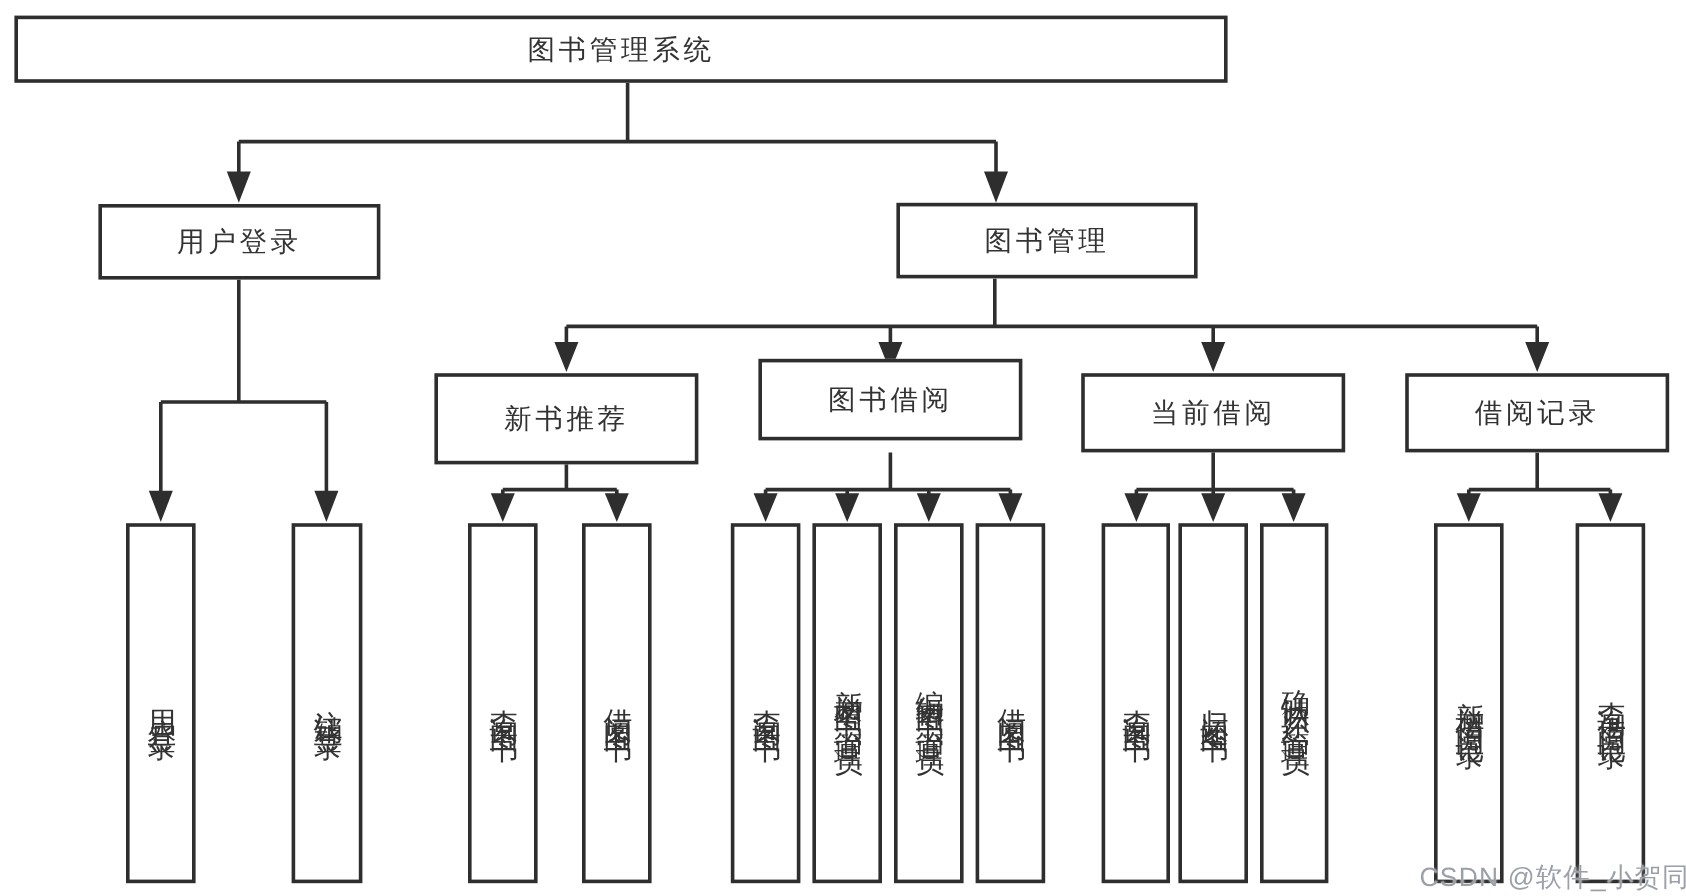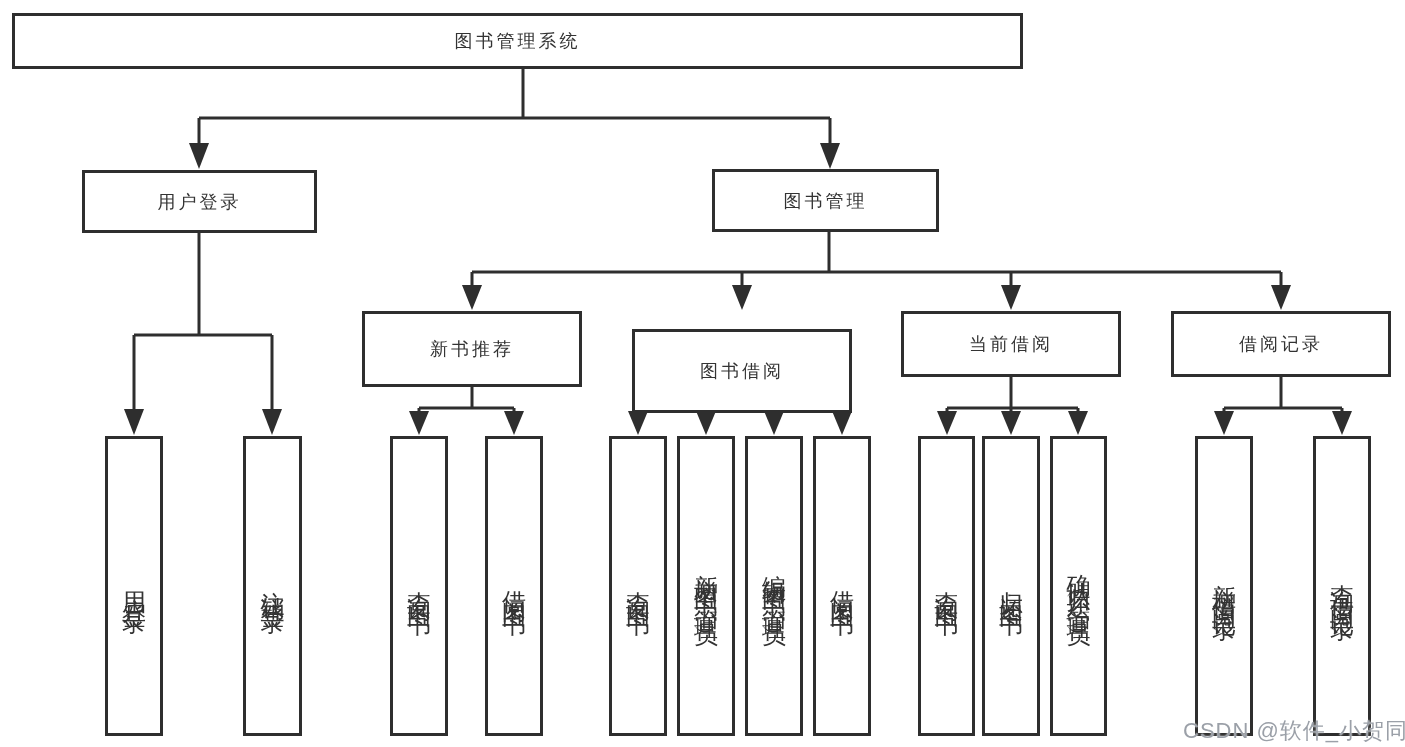--- a/index.html
+++ b/index.html
@@ -16,21 +16,21 @@
     position: absolute;
     box-sizing: border-box;
     border: 3px solid #2e2e2e;
     background: #ffffff;
     color: #333333;
     display: flex;
     align-items: center;
     justify-content: center;
     text-align: center;
   }
-  .h { font-size: 18px; letter-spacing: 3px; }
+  .h { font-size: 23px; letter-spacing: 3px; }
   .v {
     writing-mode: vertical-rl;
     font-size: 24px;
     letter-spacing: 7px;
     line-height: 1;
   }
   .watermark {
     position: absolute;
     left: 1183px;
     top: 716px;
@@ -82,24 +82,24 @@
       <polygon points="1001,411 1021,411 1011,435"></polygon>
       <polygon points="1068,411 1088,411 1078,435"></polygon>
       <polygon points="1214,411 1234,411 1224,435"></polygon>
       <polygon points="1332,411 1352,411 1342,435"></polygon>
     </g>
   </svg>
 
   <div class="box h" style="left:12px; top:13px; width:1011px; height:56px">图书管理系统</div>
 
   <div class="box h" style="left:82px; top:170px; width:235px; height:63px">用户登录</div>
-  <div class="box h" style="left:712px; top:169px; width:227px; height:63px">图书管理</div>
+  <div class="box h" style="left:747px; top:169px; width:251px; height:63px">图书管理</div>
 
   <div class="box h" style="left:362px; top:311px; width:220px; height:76px">新书推荐</div>
-  <div class="box h" style="left:632px; top:329px; width:220px; height:84px">图书借阅</div>
+  <div class="box h" style="left:632px; top:299px; width:220px; height:68px">图书借阅</div>
   <div class="box h" style="left:901px; top:311px; width:220px; height:66px">当前借阅</div>
   <div class="box h" style="left:1171px; top:311px; width:220px; height:66px">借阅记录</div>
 
   <div class="box v" style="left:105px; top:436px; width:58px; height:300px">用户登录</div>
   <div class="box v" style="left:243px; top:436px; width:59px; height:300px">注销登录</div>
 
   <div class="box v" style="left:390px; top:436px; width:58px; height:300px">查询图书</div>
   <div class="box v" style="left:485px; top:436px; width:58px; height:300px">借阅图书</div>
 
   <div class="box v" style="left:609px; top:436px; width:58px; height:300px">查询图书</div>

